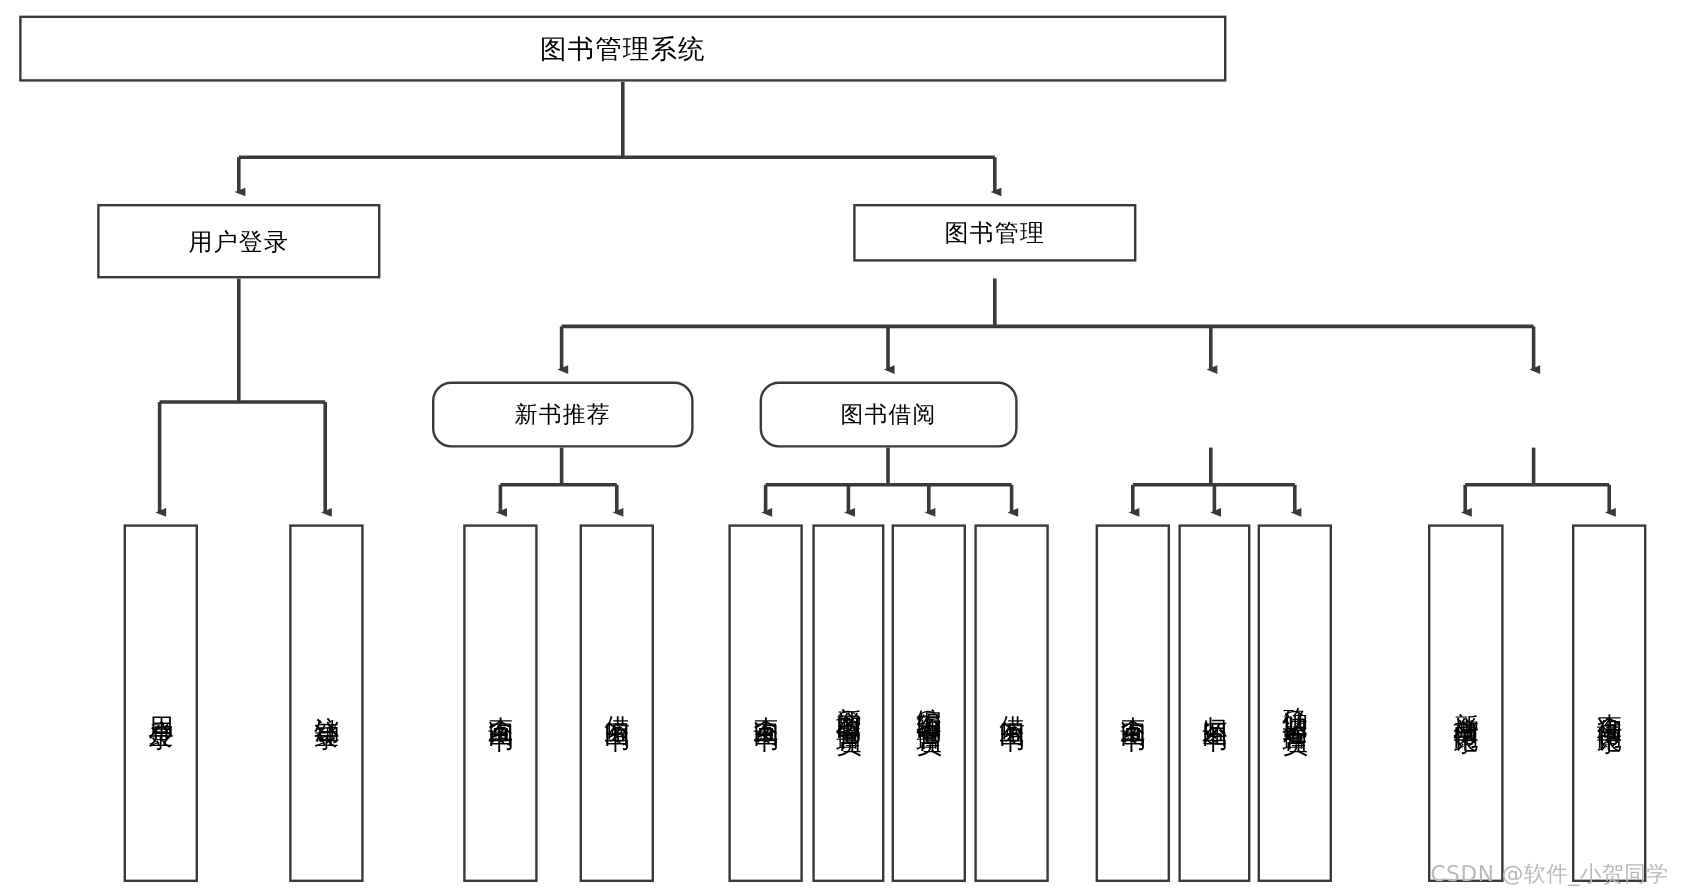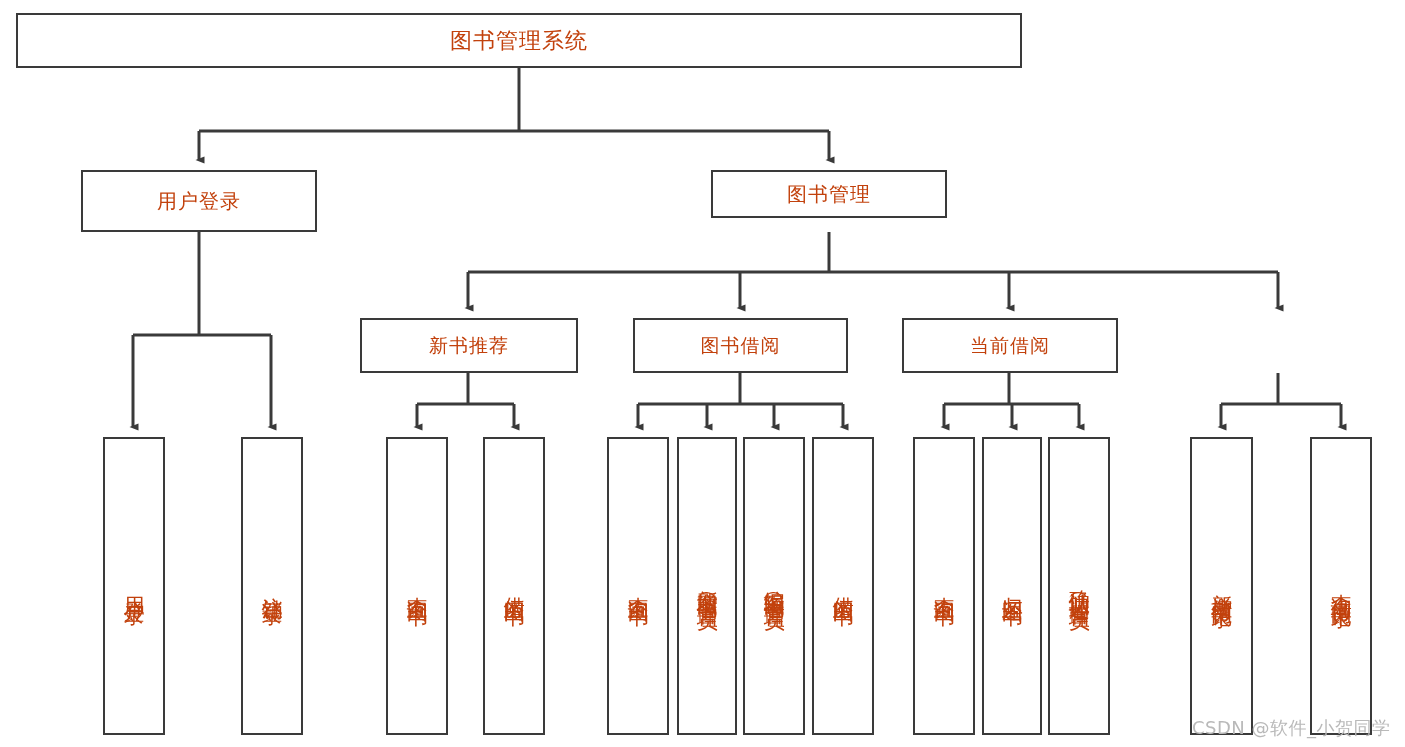--- a/index.html
+++ b/index.html
@@ -25,34 +25,35 @@
     height: 747px;
   }
   .node {
     position: absolute;
     box-sizing: border-box;
     background: #ffffff;
     border: 2px solid #3a3a3a;
     display: flex;
     align-items: center;
     justify-content: center;
-    color: #c2410c;
+    color: #000000;
     text-align: left;
   }
   .node.level0 {
     font-size: 22px;
     letter-spacing: 1px;
   }
   .node.level1 {
     font-size: 20px;
     letter-spacing: 1px;
   }
   .node.level2 {
     font-size: 19px;
     letter-spacing: 1px;
+    border-radius: 16px;
   }
   .node.leaf {
     font-size: 21px;
     align-items: center;
     justify-content: center;
     padding: 4px 0;
   }
   .vlabel {
     writing-mode: vertical-rl;
     text-orientation: upright;
@@ -147,23 +148,20 @@
   <div class="node level1" id="l1-1" style="left: 711px; top: 170px; width: 236px; height: 48px;">
     <span>图书管理</span>
   </div>
 
   <div class="node level2" id="l2-0" style="left: 360px; top: 318px; width: 218px; height: 55px;">
     <span>新书推荐</span>
   </div>
   <div class="node level2" id="l2-1" style="left: 633px; top: 318px; width: 215px; height: 55px; font-family: Liberation Serif, serif;">
     <span>图书借阅</span>
   </div>
-  <div class="node level2" id="l2-2" style="left: 902px; top: 318px; width: 216px; height: 55px;">
-    <span>当前借阅</span>
-  </div>
 
   <div class="node leaf" id="leaf-0" style="left: 103px; top: 437px; width: 62px; height: 298px;">
     <span class="vlabel">用户登录</span>
   </div>
   <div class="node leaf" id="leaf-1" style="left: 241px; top: 437px; width: 62px; height: 298px;">
     <span class="vlabel">注销登录</span>
   </div>
   <div class="node leaf" id="leaf-2" style="left: 386px; top: 437px; width: 62px; height: 298px;">
     <span class="vlabel">查询图书</span>
   </div>

